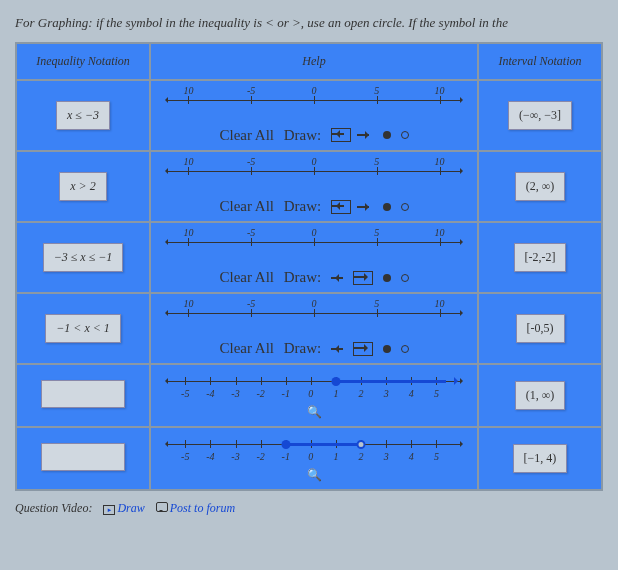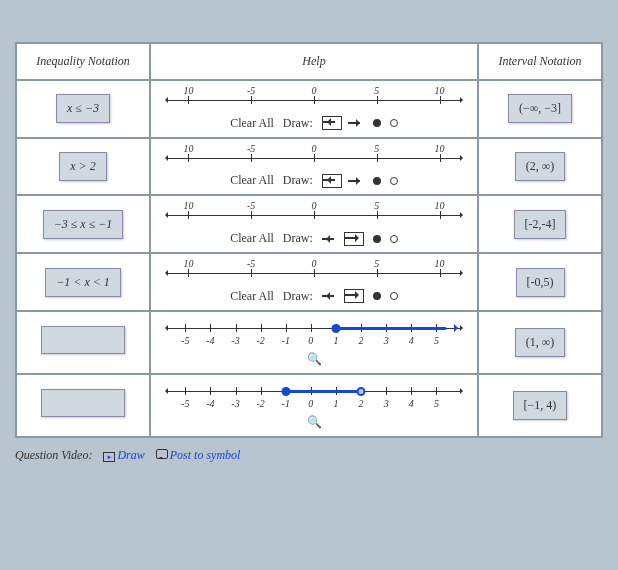--- a/index.html
+++ b/index.html
@@ -1,29 +1,29 @@
 <!DOCTYPE html>
 <html><head>
 <meta charset="utf-8">
 <style>
 body{margin:0;padding:15px;background:#b8c4ce;font-family:Georgia,serif;color:#333;width:618px;box-sizing:border-box}
 .instr{font-style:italic;font-size:13px;margin-bottom:10px;line-height:1.3}
-table{border-collapse:collapse;width:100%;background:#ffffff}
+table{border-collapse:collapse;width:100%;background:#3b82f6}
 th,td{border:2px solid #8a98a5;padding:6px;text-align:center;font-size:12px}
 th{font-weight:normal;font-style:italic;padding:10px 6px}
 .ineq-box{border:1px solid #88a;background:#d0d8e0;padding:6px 10px;display:inline-block;font-style:italic;font-family:serif;box-shadow:1px 1px 2px rgba(0,0,0,0.2)}
 .int-box{border:1px solid #88a;background:#d0d8e0;padding:6px 10px;display:inline-block;font-family:serif;box-shadow:1px 1px 2px rgba(0,0,0,0.2)}
 .empty-box{border:1px solid #88a;background:#d0d8e0;padding:6px;display:inline-block;width:70px;height:14px;box-shadow:1px 1px 2px rgba(0,0,0,0.2)}
 .nl{position:relative;height:22px;margin:2px 0}
 .nl-line{position:absolute;top:11px;left:10px;right:10px;height:1px;background:#333}
 .nl-line::before{content:'';position:absolute;left:-5px;top:-3px;border:3px solid transparent;border-right-color:#333}
 .nl-line::after{content:'';position:absolute;right:-5px;top:-3px;border:3px solid transparent;border-left-color:#333}
 .tick{position:absolute;top:7px;width:1px;height:8px;background:#333}
 .tlbl{position:absolute;top:-4px;font-size:10px;font-style:italic;transform:translateX(-50%)}
-.tools{margin-top:4px;font-size:12px}
+.tools{margin-top:15px;font-size:15px}
 .tools span{margin:0 3px;vertical-align:middle}
 .arrow{display:inline-block;width:16px;height:10px;position:relative;vertical-align:middle}
 .arrow::after{content:'';position:absolute;left:0;top:4px;width:12px;height:2px;background:#333}
 .arrow.r::before{content:'';position:absolute;right:0;top:1px;border:4px solid transparent;border-left-color:#333}
 .arrow.l::before{content:'';position:absolute;left:0;top:1px;border:4px solid transparent;border-right-color:#333}
 .dot{display:inline-block;width:8px;height:8px;border-radius:50%;vertical-align:middle}
 .dot.f{background:#333}
 .dot.o{background:transparent;border:1.5px solid #333;box-sizing:border-box}
 .seg{position:absolute;top:10px;height:3px;background:#1548d4}
 .pt{position:absolute;top:7px;width:9px;height:9px;border-radius:50%;transform:translateX(-50%)}
@@ -37,21 +37,21 @@
 .help{font-size:12px;margin-top:10px;font-style:italic}
 .help a{color:#1548d4;text-decoration:none;margin-left:8px}
 .vidicon{display:inline-block;border:1px solid #333;width:10px;height:8px;font-size:7px;text-align:center;line-height:8px;margin-right:2px;font-style:normal}
 .chaticon{display:inline-block;width:10px;height:8px;border:1px solid #333;border-radius:2px;margin-right:2px;position:relative}
 .chaticon::after{content:'';position:absolute;bottom:-3px;left:2px;border:2px solid transparent;border-top-color:#333}
 </style>
 </head>
 <body>
 
 <div class="instr">
-  <br>
+  <span>For Graphing: if the symbol in the inequality is &lt; or &gt;, use an open circle. If the symbol in the</span><br>
 </div>
 
 <table>
 <tbody>
       <tr>
   <th class="col1">Inequality Notation</th>
   <th>Help</th>
   <th class="col3">Interval Notation</th>
 </tr>
 
@@ -126,21 +126,21 @@
             <div class="tlbl" style="left:90%">10</div>
   </div>
   <div class="tools">
     <span>Clear All</span>
     <span>Draw:</span>
     <span class="arrow l"></span><span class="arrow r" style="border:1px solid #333;padding:1px"></span>
     <span class="dot f"></span>
     <span class="dot o"></span>
   </div>
 </td>
-<td><span class="int-box">[-2,-4]</span></td>
+<td><span class="int-box">[-2,-2]</span></td>
 </tr>
 
 <tr>
 <td><span class="ineq-box">−1 &lt; x &lt; 1</span></td>
 <td>
   <div class="nl">
     <div class="nl-line"></div>
     <div class="tick" style="left:10%"></div>
             <div class="tlbl" style="left:10%">10</div>
     <div class="tick" style="left:30%"></div>
@@ -237,14 +237,14 @@
   <span class="mag">🔍</span>
 </td>
 <td><span class="int-box">[−1, 4)</span></td>
 </tr>
 </tbody>
   </table>
 
 <div class="help">
   <span>Question Video:</span>
   <a href="#"><span class="vidicon">▸</span><span>Draw</span></a>
-  <a href="#"><span class="chaticon"></span><span>Post to symbol</span></a>
+  <a href="#"><span class="chaticon"></span><span>Post to forum</span></a>
 </div>
 
 </body></html>

